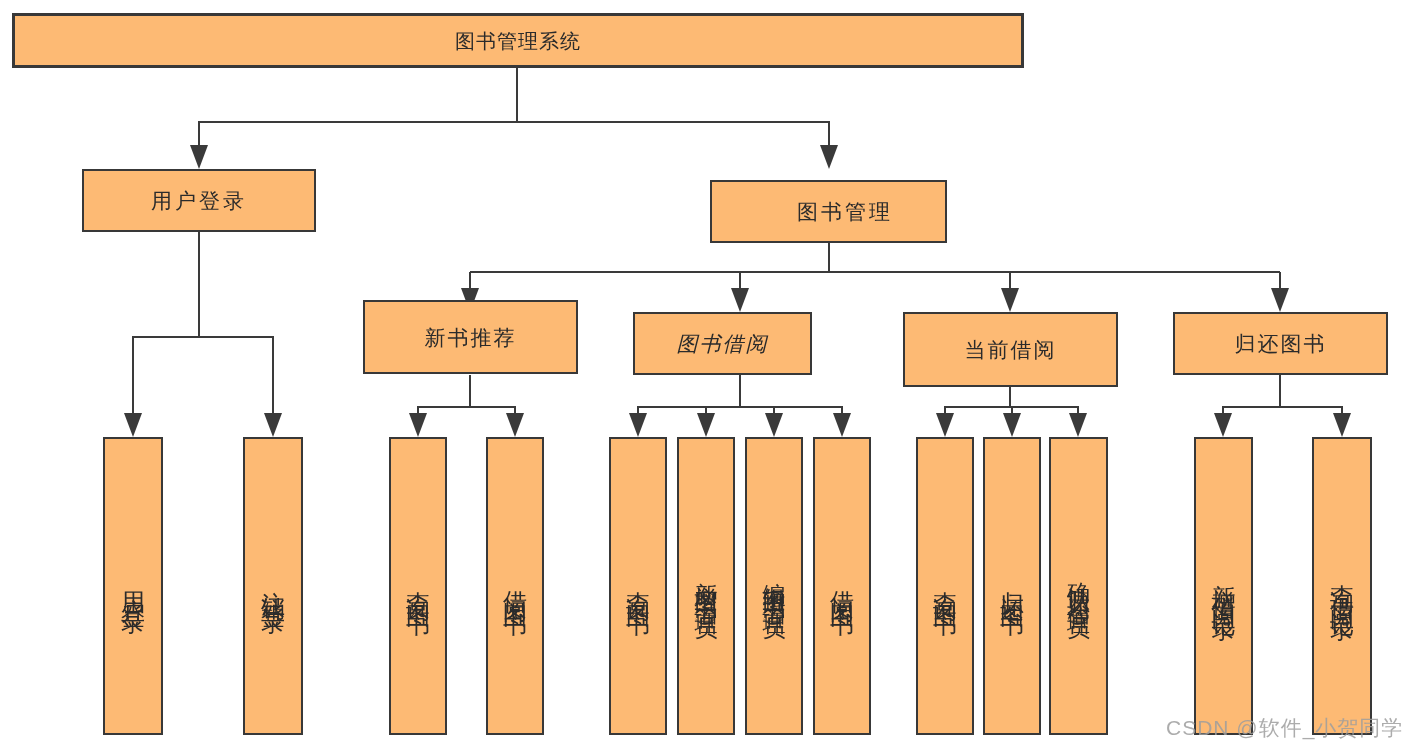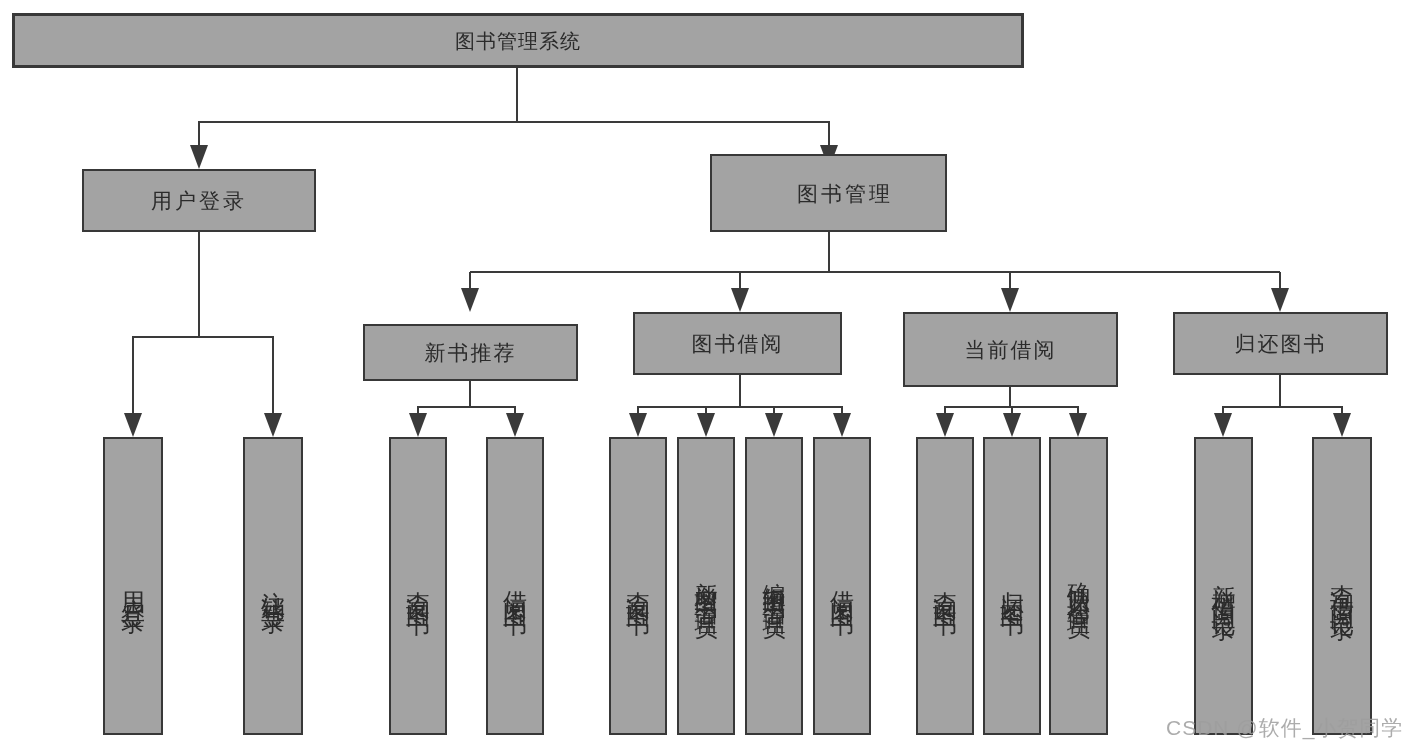--- a/index.html
+++ b/index.html
@@ -17,21 +17,21 @@
   }
   .connectors {
     position: absolute;
     left: 0;
     top: 0;
     z-index: 1;
   }
   .box {
     position: absolute;
     box-sizing: border-box;
-    background: #a3a3a3;
+    background: #fdba74;
     border: 2px solid #383838;
     display: flex;
     align-items: center;
     justify-content: center;
     z-index: 2;
   }
   .box.root { border-width: 3px; }
   .lbl {
     color: #2b2b2b;
     font-size: 20px;
@@ -130,28 +130,28 @@
     </g>
   </svg>
 
   <div class="box root" style="left:12px; top:13px; width:1012px; height:55px;">
     <span class="lbl">图书管理系统</span>
   </div>
 
   <div class="box lvl1" style="left:82px; top:169px; width:234px; height:63px;">
     <span class="lbl">用户登录</span>
   </div>
-  <div class="box lvl1" style="left:710px; top:154px; width:237px; height:78px;padding-left:33px;">
+  <div class="box lvl1" style="left:710px; top:180px; width:237px; height:63px;padding-left:33px;">
     <span class="lbl">图书管理</span>
   </div>
 
-  <div class="box mid" style="left:363px; top:324px; width:215px; height:57px;">
+  <div class="box mid" style="left:363px; top:300px; width:215px; height:74px;">
     <span class="lbl">新书推荐</span>
   </div>
-  <div class="box mid" style="left:633px; top:312px; width:209px; height:63px;">
+  <div class="box mid" style="left:633px; top:312px; width:179px; height:63px;font-style:italic;">
     <span class="lbl">图书借阅</span>
   </div>
   <div class="box mid" style="left:903px; top:312px; width:215px; height:75px;">
     <span class="lbl">当前借阅</span>
   </div>
   <div class="box mid" style="left:1173px; top:312px; width:215px; height:63px;">
     <span class="lbl">归还图书</span>
   </div>
 
   <div class="box leaf" style="left:103px; top:437px; width:60px; height:298px;">

